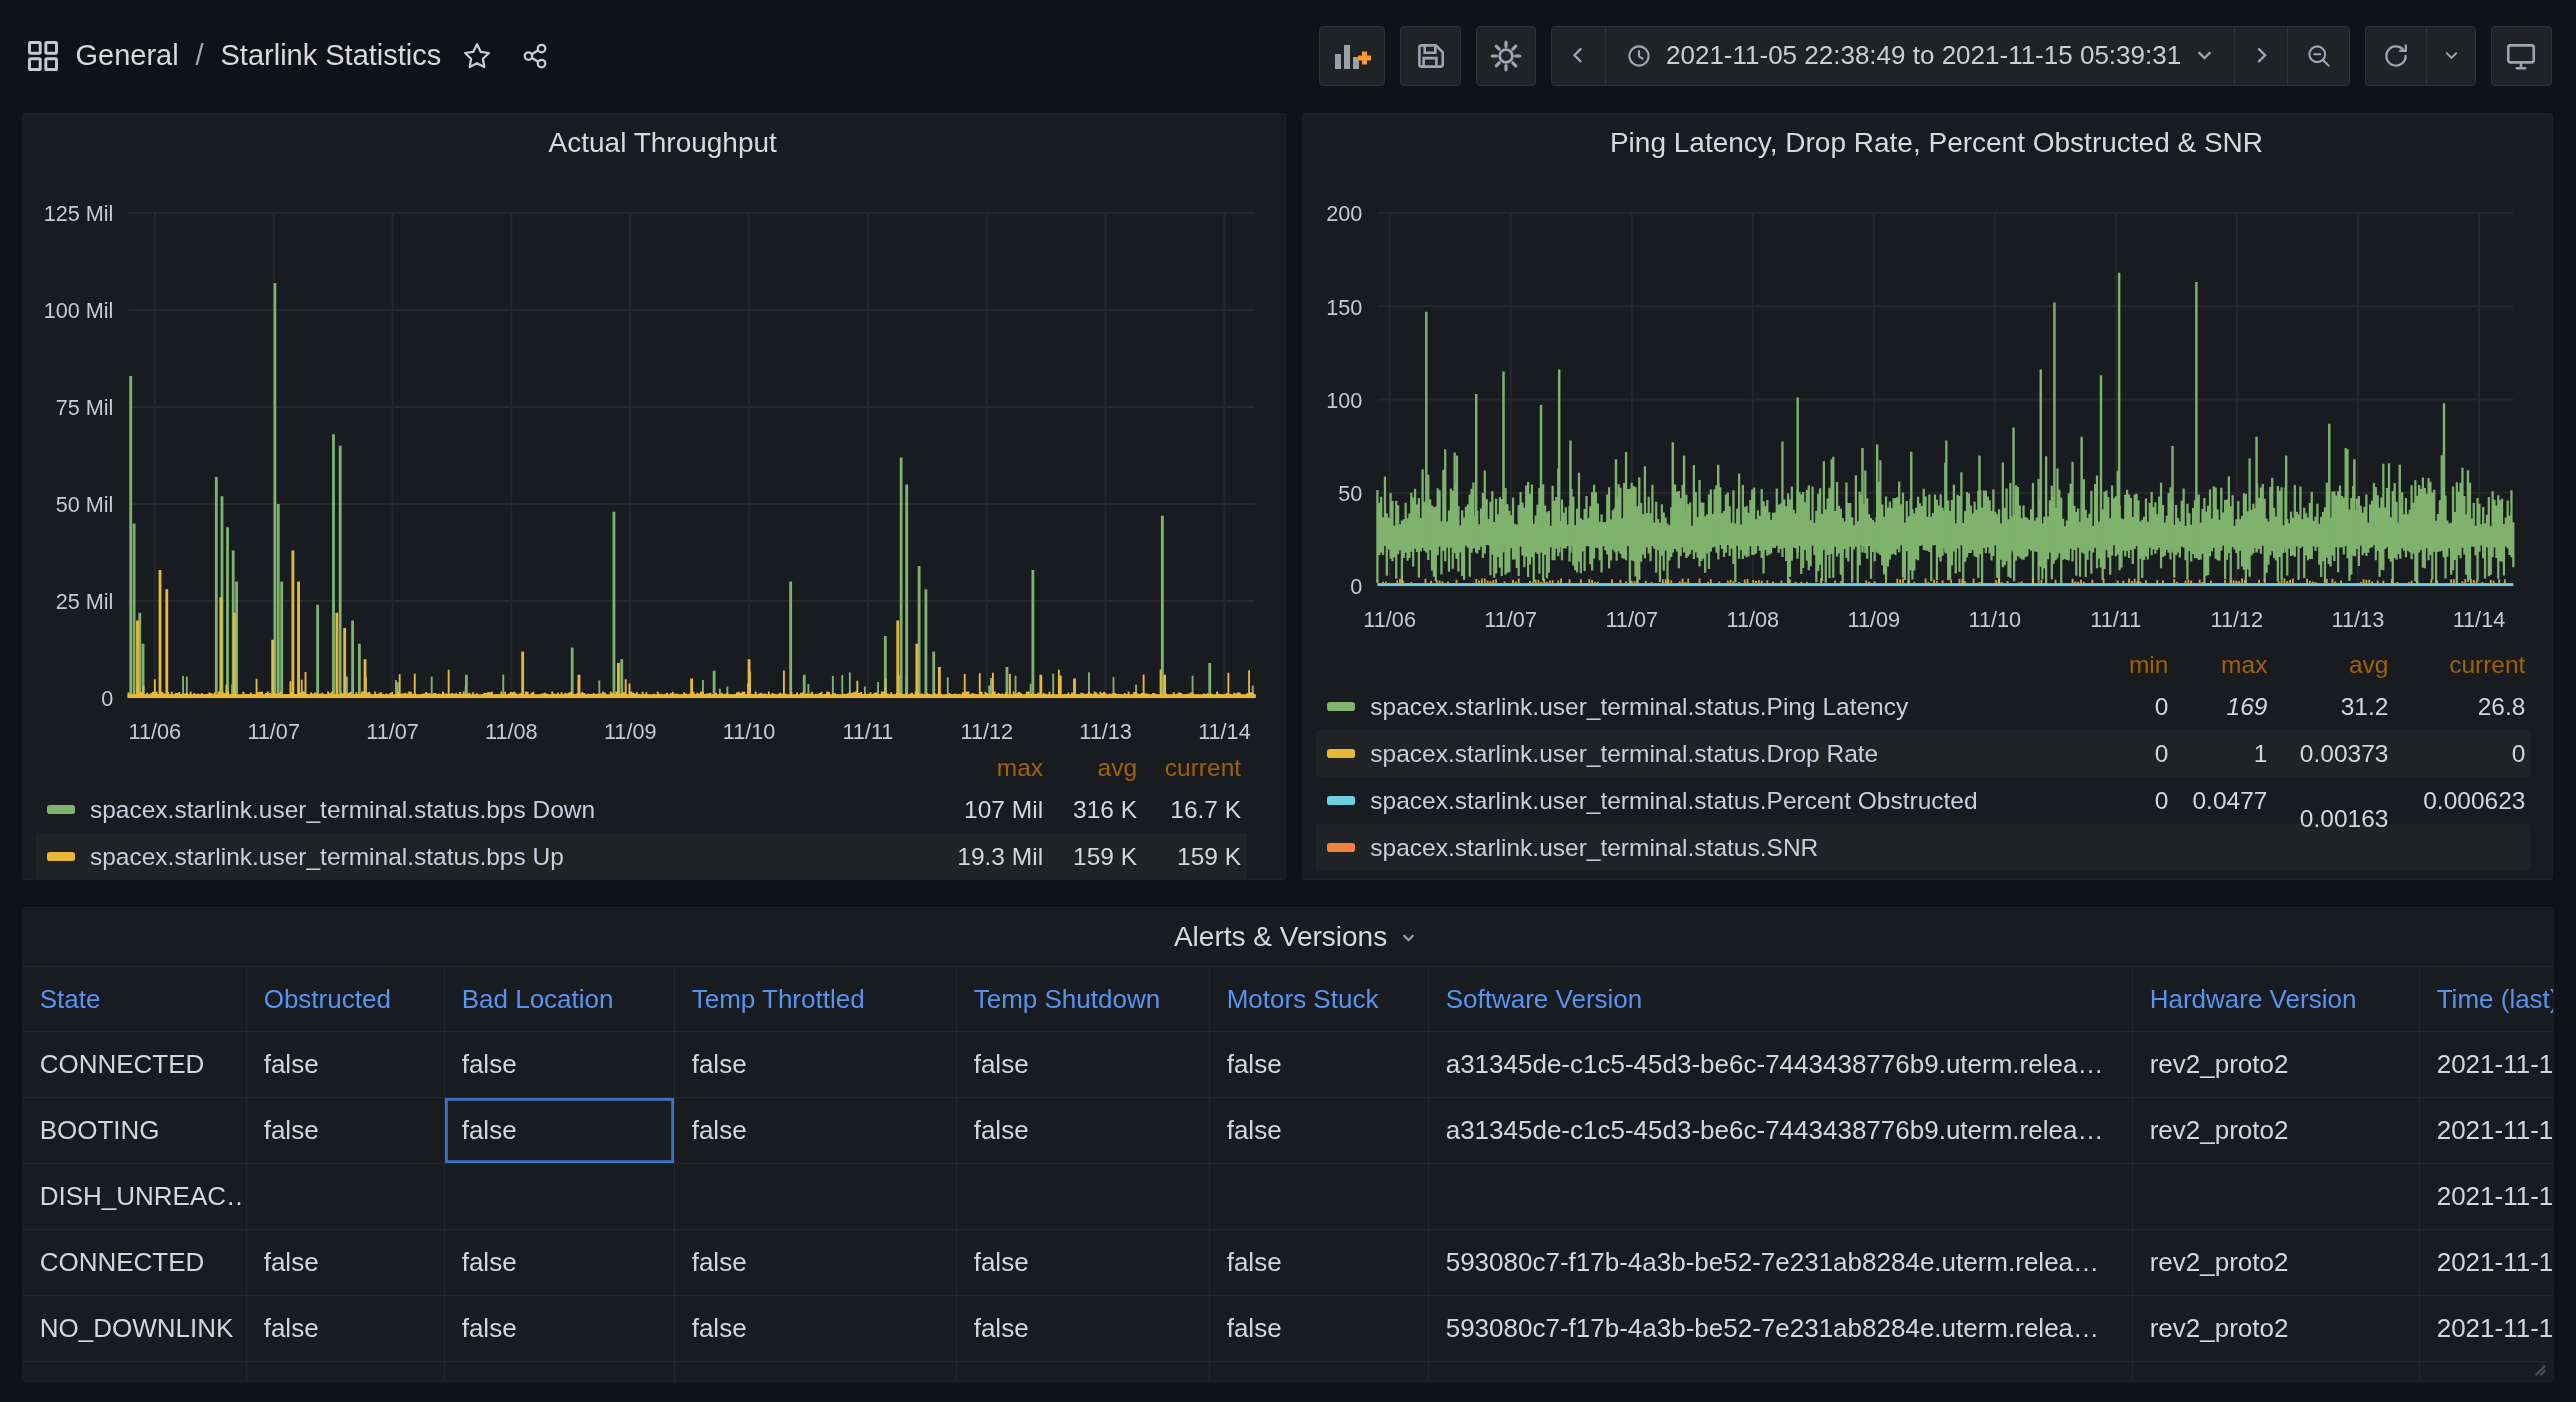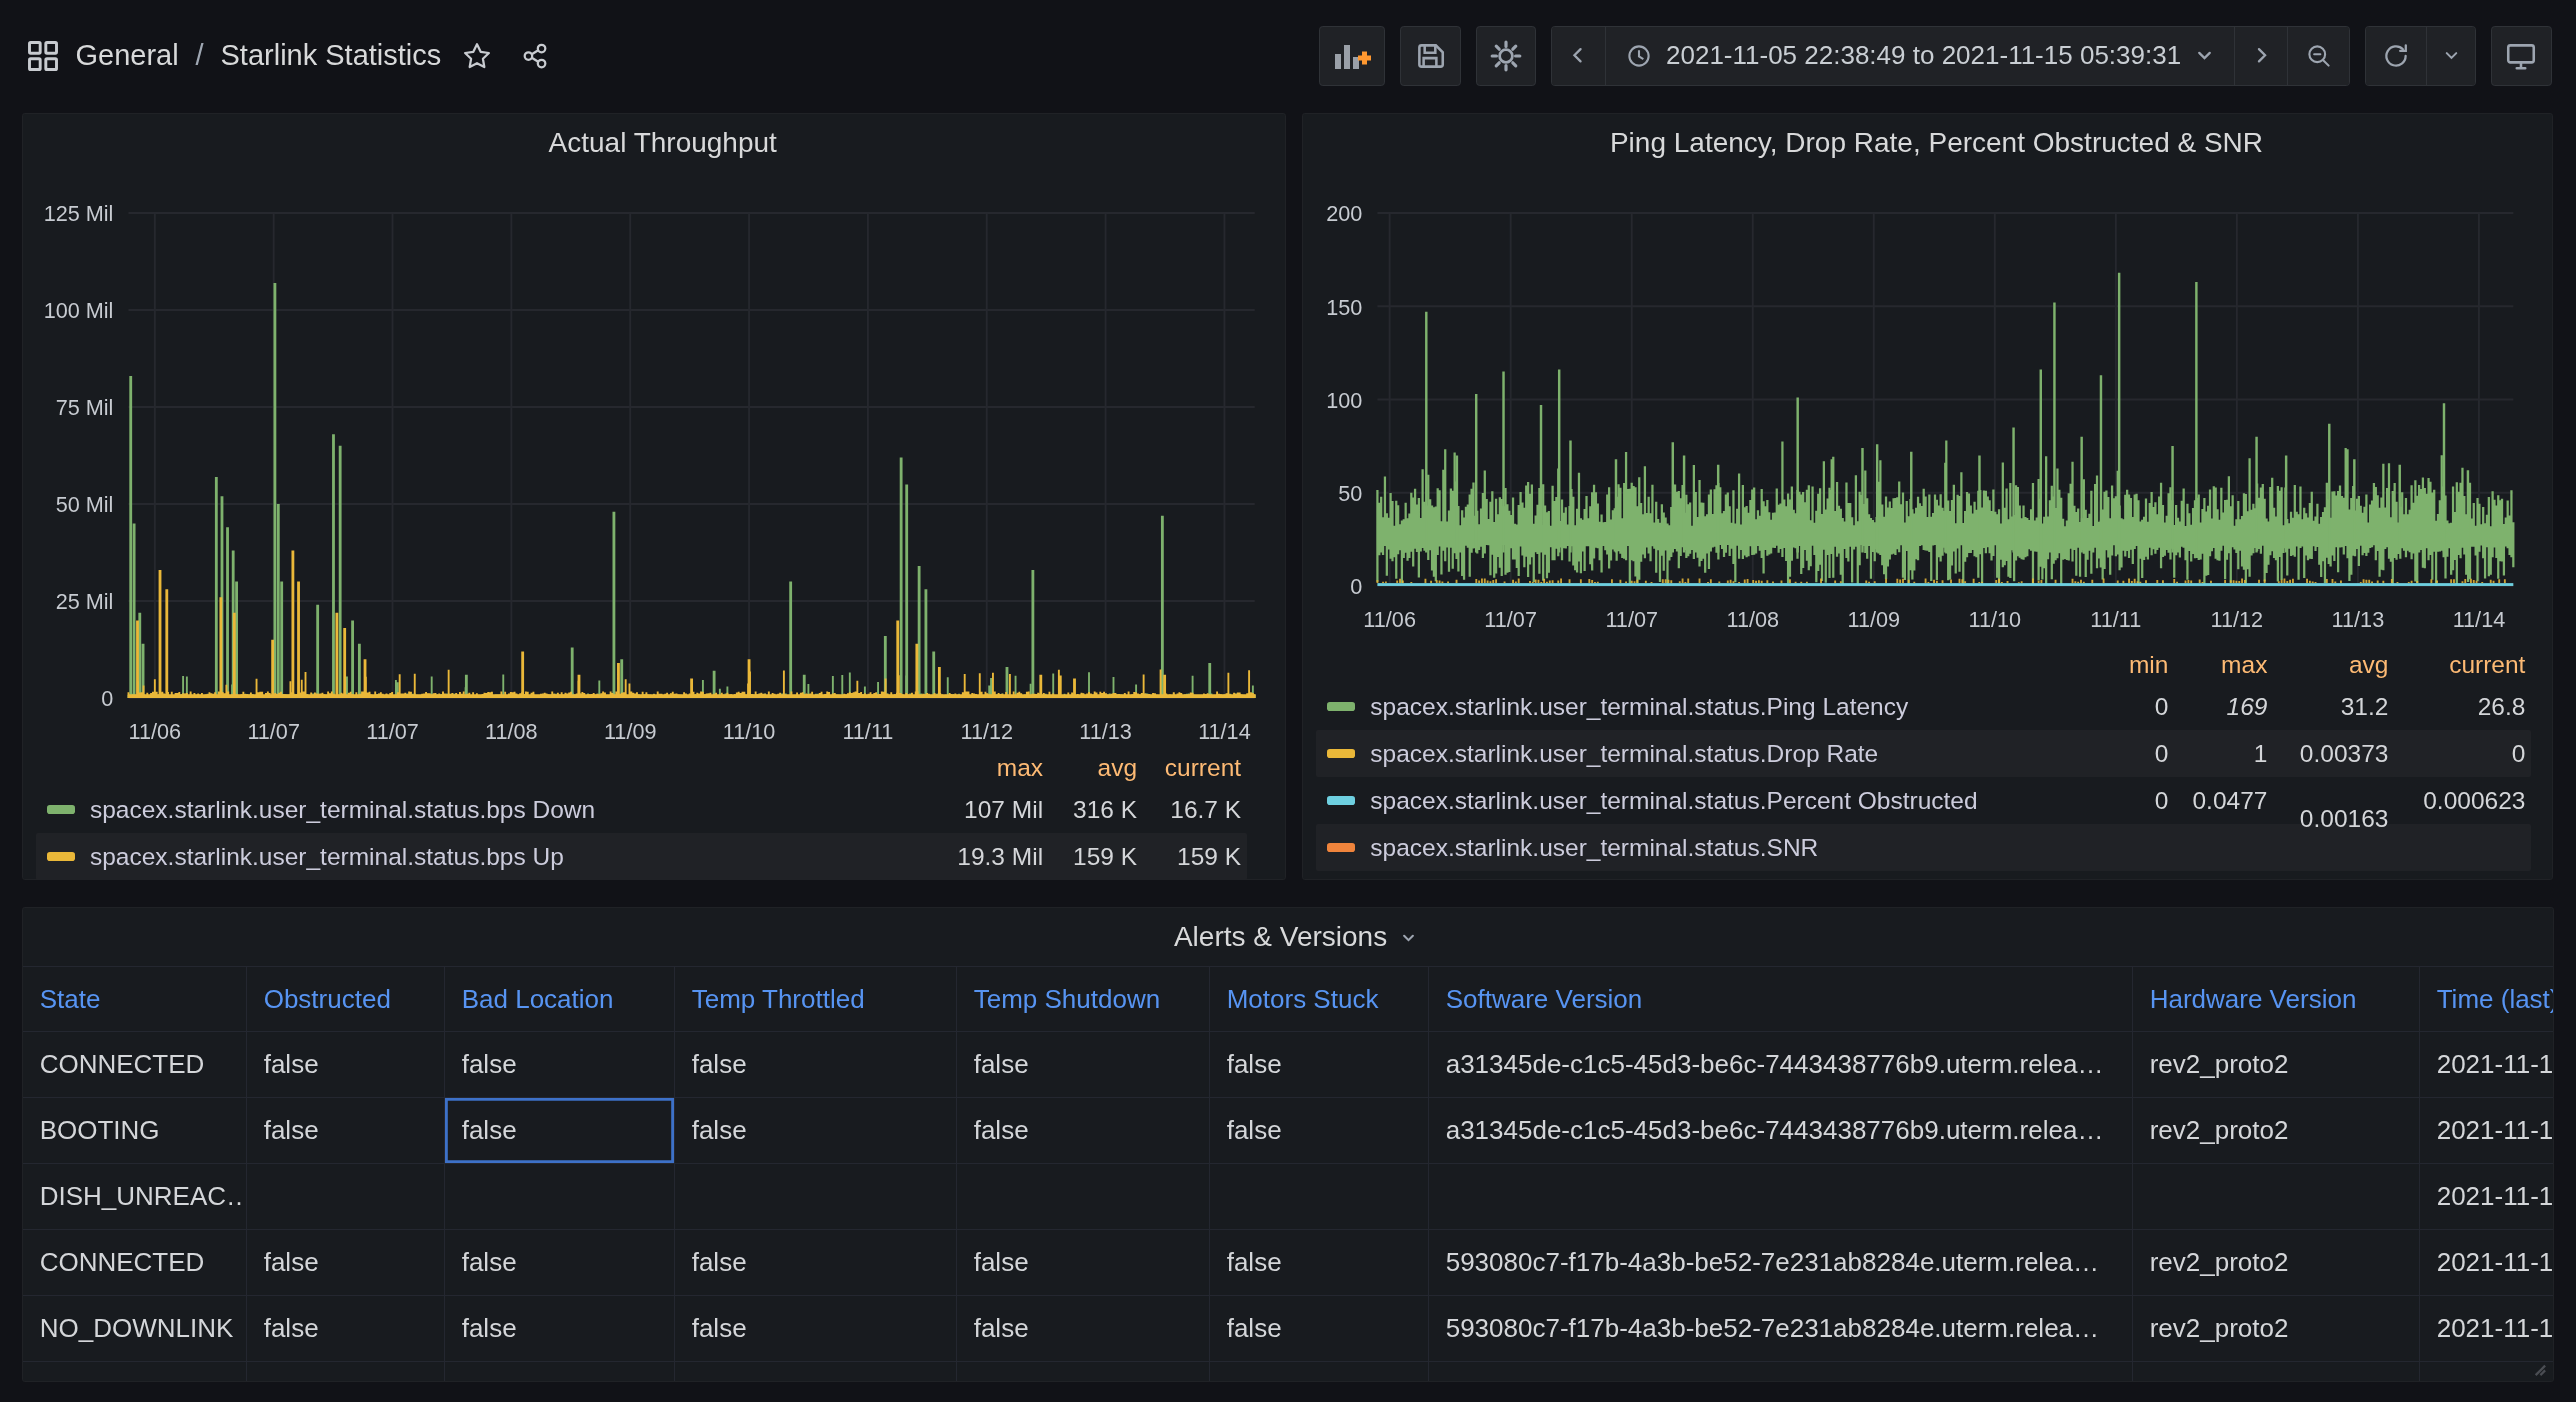--- a/index.html
+++ b/index.html
@@ -42,21 +42,21 @@
   
   .legend { position:absolute; z-index:2; font-size:24.5px; }
   #legend1 { left:13px; right:38px; top:636px; }
   #legend2 { left:13px; right:21px; top:533px; }
   .leg-row { display:flex; align-items:center; height:47px; padding:0 5.6px 0 11.3px; border-radius:1.9px; }
   .leg-row.head { height:36px; }
   .leg-row.stripe { background:#202226; }
   .leg-swatch { width:28px; height:9.4px; border-radius:2.8px; margin-right:15px; flex:none; cursor:pointer; }
   .leg-label { flex:1 1 auto; color:#ccccdc; white-space:nowrap; overflow:hidden; cursor:pointer; }
   .leg-stat { flex:none; text-align:right; white-space:nowrap; color:#d4d6d9; }
-  .leg-row.head .leg-stat { color:#fdba74; font-weight:500; cursor:pointer; }
+  .leg-row.head .leg-stat { color:#a16207; font-weight:500; cursor:pointer; }
   
   .gridtable { position:absolute; top:58px; left:0; right:0; }
   .trow { display:grid; grid-template-columns:224px 198px 230px 282px 253px 219px 704px 287px 1fr; }
   .tcell { height:66px; display:flex; align-items:center; gap:9.4px; padding:0 17px;
            border-right:1.9px solid #242730; border-bottom:1.9px solid #242730;
            font-size:26px; color:#d4d6d9; white-space:nowrap; overflow:hidden; }
   .tcell:last-child { border-right:none; }
   .trow.thead .tcell { color:#5794F2; font-weight:500; border-top:1.9px solid #242730; cursor:pointer; }
   .tcell.focus { box-shadow:inset 0 0 0 2.8px #3d71c8; }
   .grip { position:absolute; right:5.6px; bottom:3.8px; z-index:4; }

